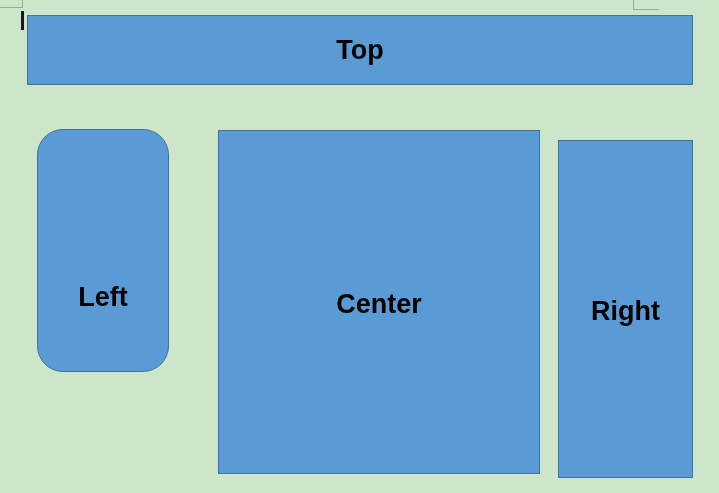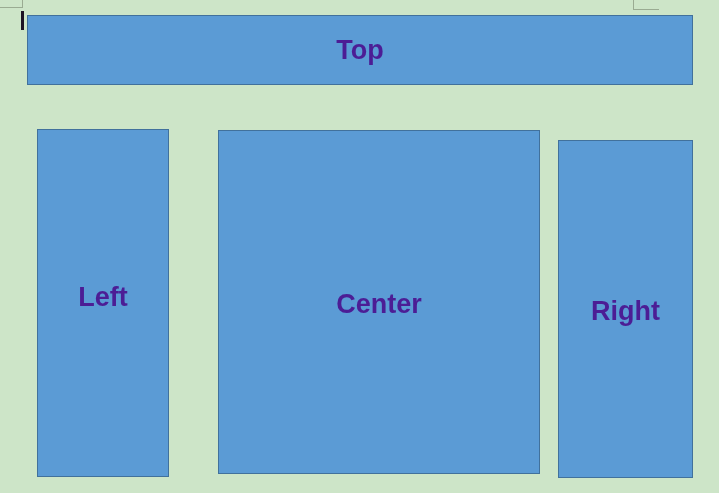--- a/index.html
+++ b/index.html
@@ -83,41 +83,42 @@
   .shape {
     position: absolute;
     box-sizing: border-box;
     background: #5b9bd5;
     border: 1px solid #41719c;
     display: flex;
     align-items: center;
     justify-content: center;
   }
   .shape-label {
-    color: #4c1d95;
+    color: #000000;
     font-weight: bold;
     line-height: 1;
     white-space: nowrap;
     text-align: center;
   }
 
   #shape-top {
     left: 27px;
     top: 15px;
     width: 666px;
     height: 70px;
   }
   #shape-top .shape-label { font-size: 27px; }
 
   #shape-left {
     left: 37px;
     top: 129px;
     width: 132px;
-    height: 348px;
+    height: 243px;
     align-items: flex-start;
+    border-radius: 26px;
   }
   #shape-left .shape-label {
     font-size: 27px;
     margin-top: 154px;
   }
 
   #shape-center {
     left: 218px;
     top: 130px;
     width: 322px;

